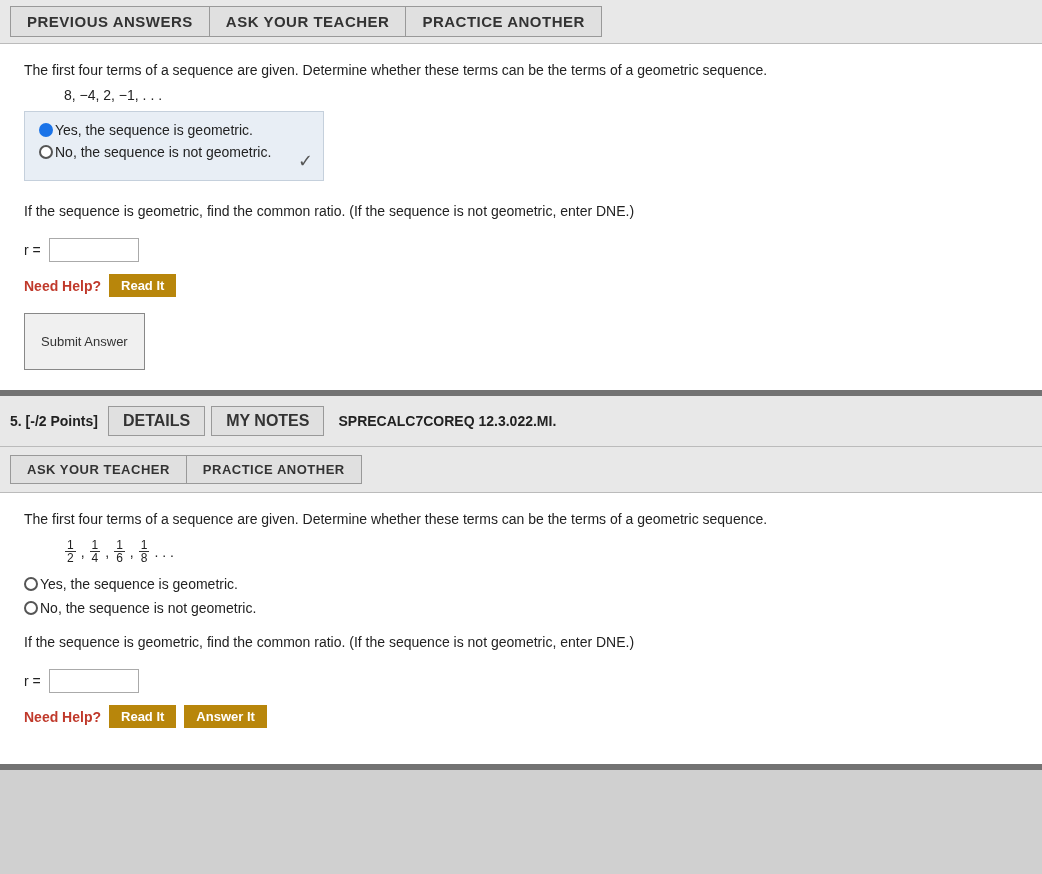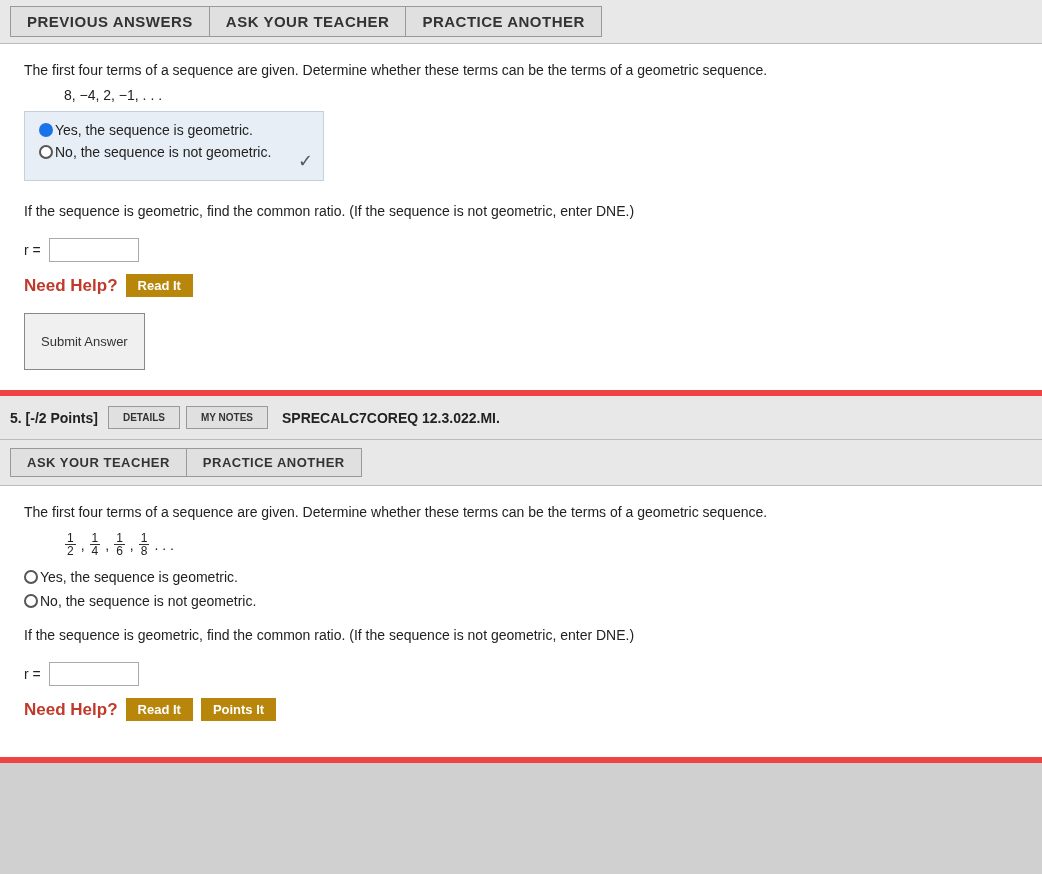--- a/index.html
+++ b/index.html
@@ -36,21 +36,21 @@
     }
     .top-bar-btn + .top-bar-btn {
       border-left: none;
     }
 
     
     .problem-section {
       background: #fff;
       margin: 0;
       padding: 16px 24px 20px 24px;
-      border-bottom: 6px solid #ef4444;
+      border-bottom: 6px solid #737373;
     }
 
     .problem-text {
       font-size: 14px;
       color: #222;
       margin-bottom: 6px;
       line-height: 1.5;
     }
     .sequence-display {
       font-size: 14px;
@@ -118,21 +118,21 @@
 
     .need-help-row {
       display: flex;
       align-items: center;
       gap: 8px;
       margin-bottom: 16px;
     }
     .need-help-label {
       color: #c0392b;
       font-weight: bold;
-      font-size: 17px;
+      font-size: 14px;
     }
     .help-btn {
       background: #b8860b;
       color: #fff;
       border: none;
       padding: 4px 12px;
       font-size: 13px;
       cursor: pointer;
       font-weight: bold;
     }
@@ -168,21 +168,21 @@
       font-weight: bold;
       font-size: 14px;
       color: #222;
       margin-right: 4px;
     }
     .q5-btn {
       padding: 5px 14px;
       border: 1px solid #999;
       background: #e0e0e0;
       cursor: pointer;
-      font-size: 10px;
+      font-size: 16px;
       font-weight: bold;
       color: #333;
     }
     .q5-code {
       font-weight: bold;
       font-size: 14px;
       color: #222;
       margin-left: 8px;
     }
     .q5-action-bar {
@@ -323,17 +323,17 @@
 
     <p class="problem-text">If the sequence is geometric, find the common ratio. (If the sequence is not geometric, enter DNE.)</p>
     <div class="common-ratio-row">
       <span>r =</span>
       <input class="ratio-input" type="text" value="" style="">
     </div>
 
     <div class="need-help-row">
       <span class="need-help-label">Need Help?</span>
       <button class="help-btn">Read It</button>
-      <button class="master-btn">Points It</button>
+      <button class="master-btn">Answer It</button>
     </div>
   </div>
 
 </div>
 
 </body></html>

